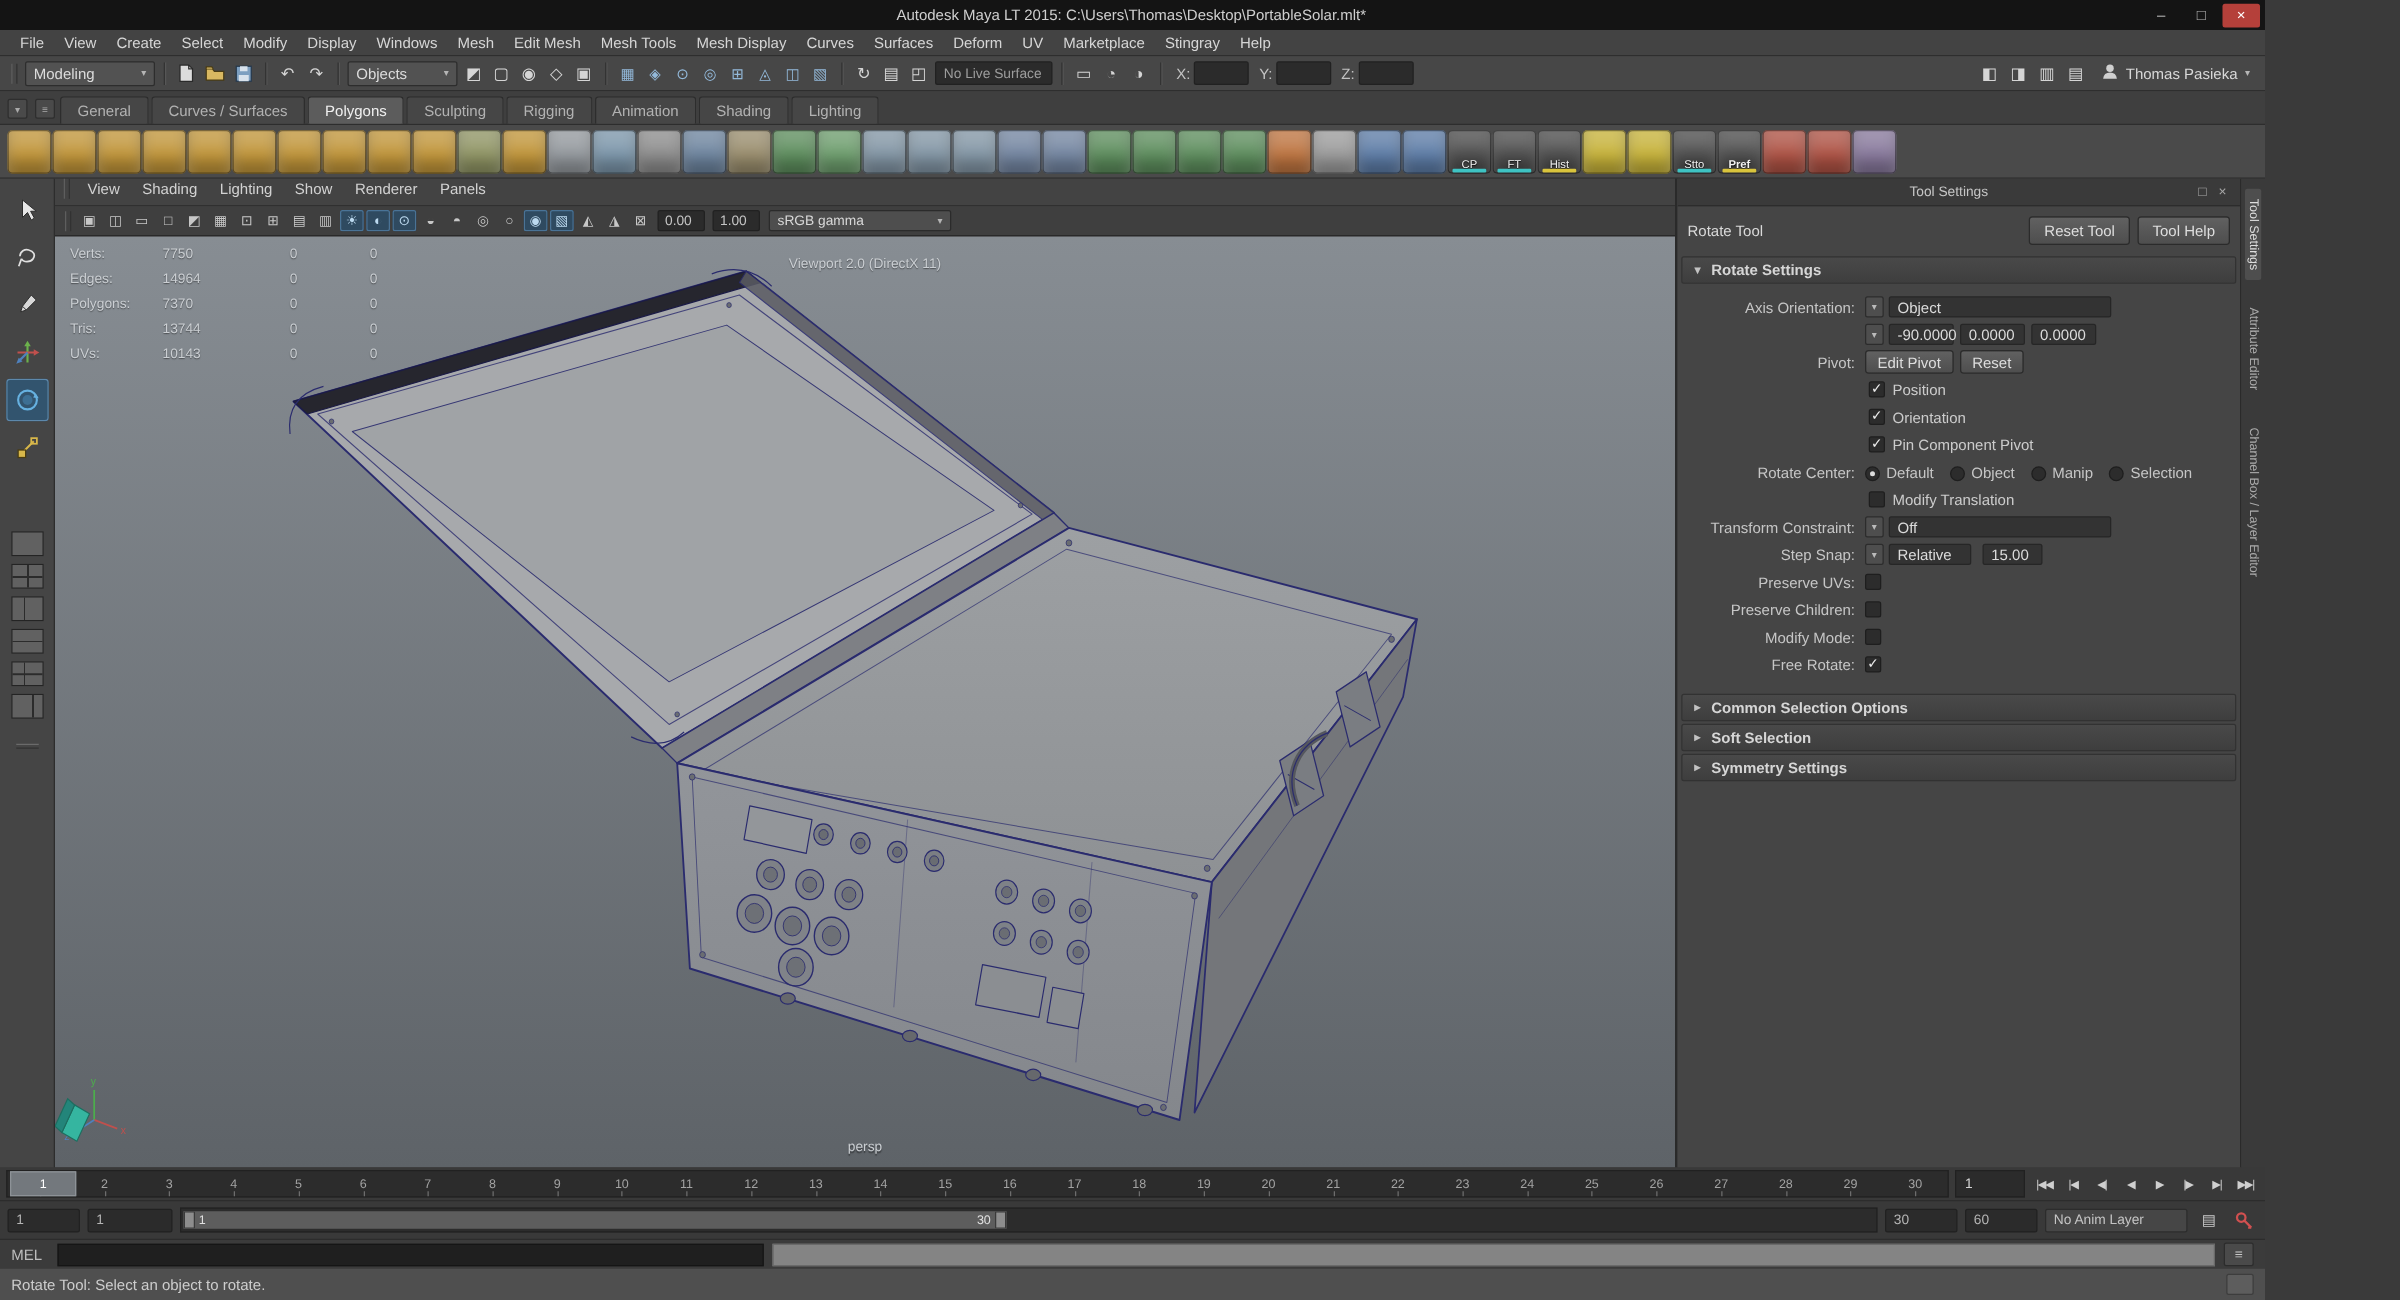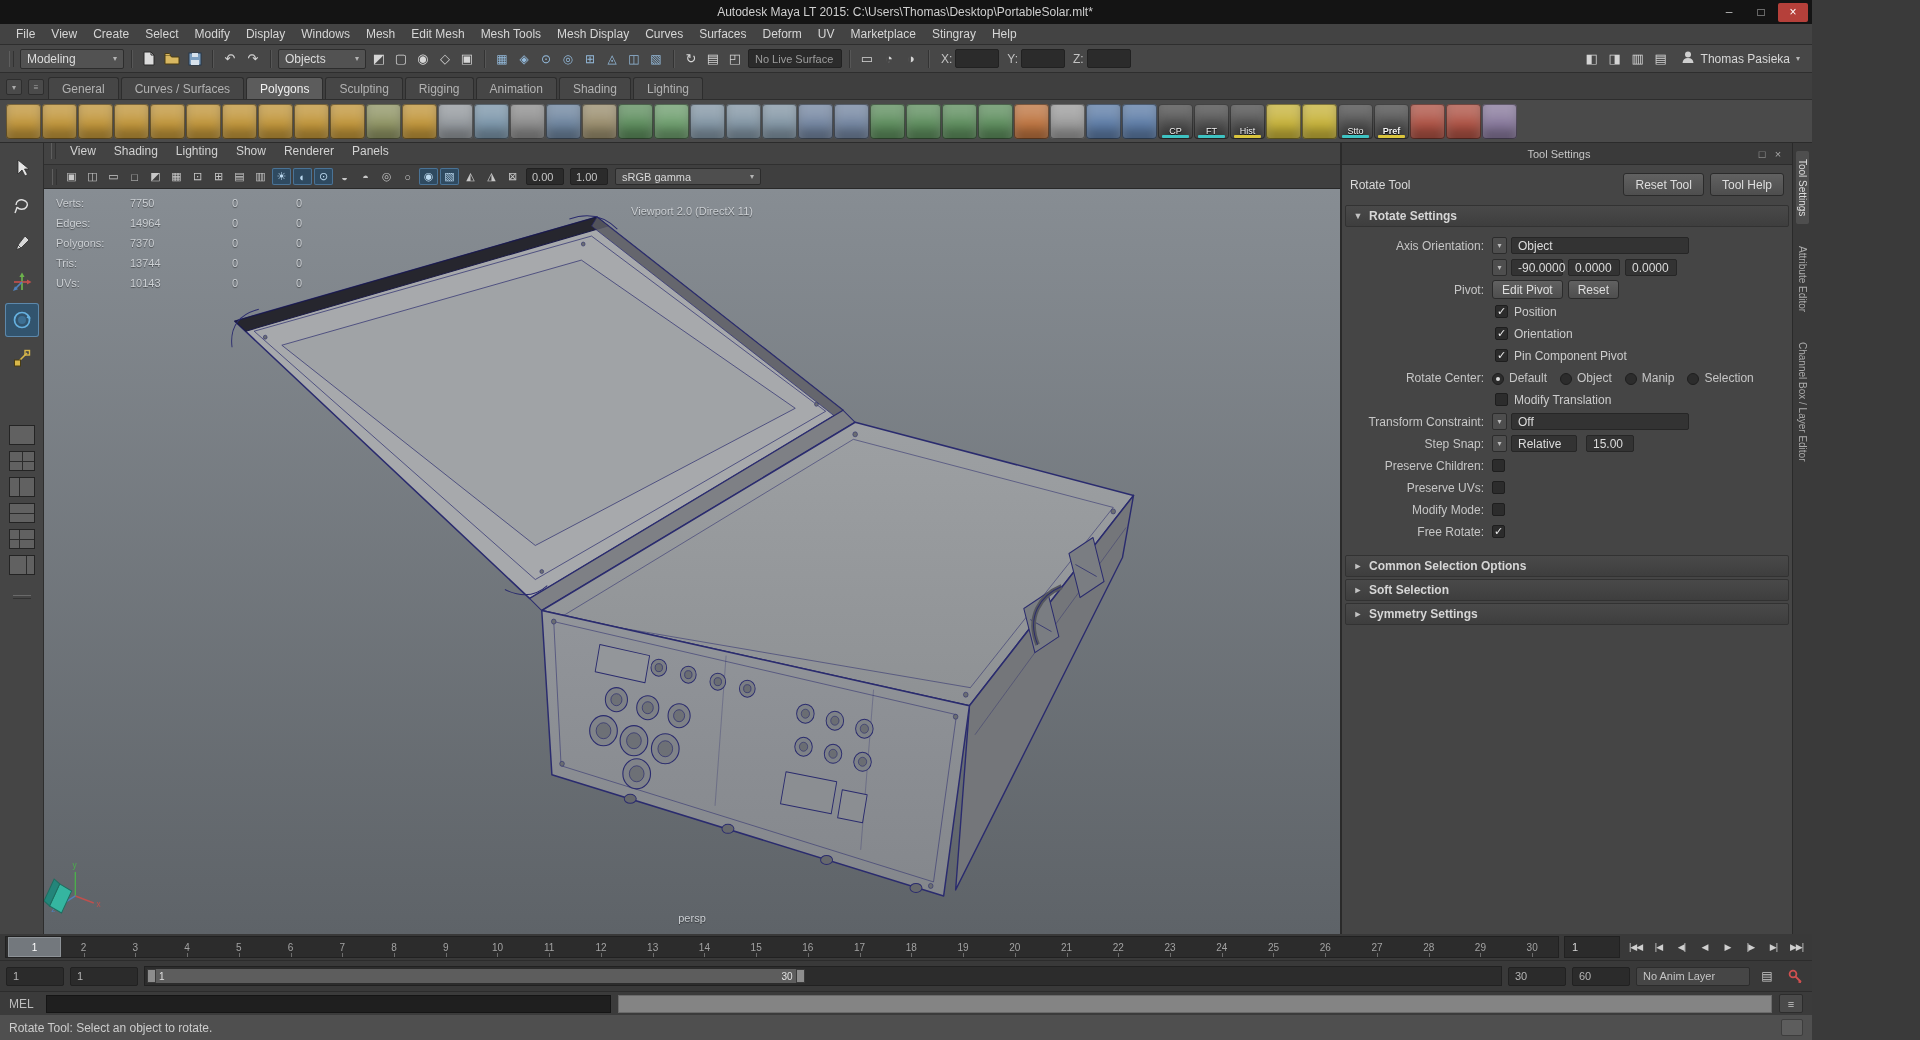--- a/index.html
+++ b/index.html
@@ -856,25 +856,25 @@
         <div class="ts-row">
           <span class="ts-label">Step Snap:</span>
           <span class="combo-arrow">▾</span>
           <div class="ts-field" style="width:66px;margin-right:9px">Relative</div>
           <div class="ts-field" style="width:48px">15.00</div>
         </div>
 
         <div>
 
         <div class="ts-row ts-rcheck">
+            <span class="ts-label">Preserve UVs:</span>
+            <span class="chk"></span>
+          </div>
+            <div class="ts-row ts-rcheck">
             <span class="ts-label">Preserve Children:</span>
-            <span class="chk"></span>
-          </div>
-            <div class="ts-row ts-rcheck">
-            <span class="ts-label">Preserve UVs:</span>
             <span class="chk"></span>
           </div>
             <div class="ts-row ts-rcheck">
             <span class="ts-label">Modify Mode:</span>
             <span class="chk"></span>
           </div>
             <div class="ts-row ts-rcheck on">
             <span class="ts-label">Free Rotate:</span>
             <span class="chk">
                 <i>✓</i>

